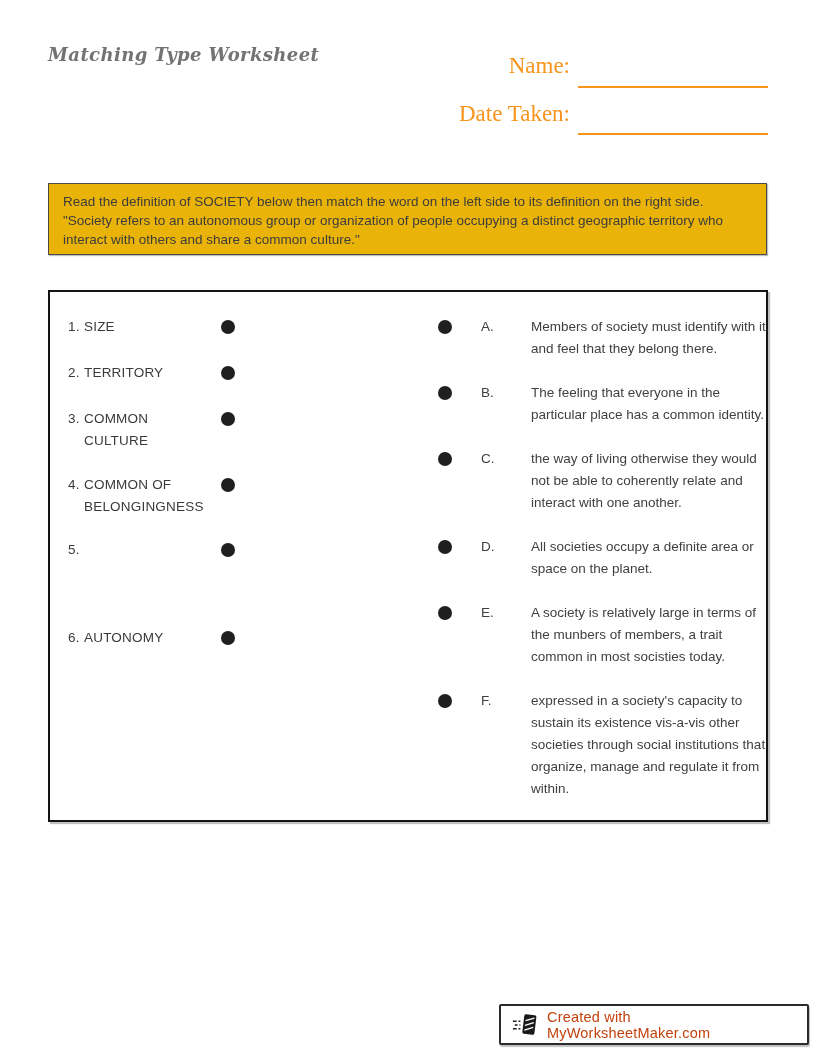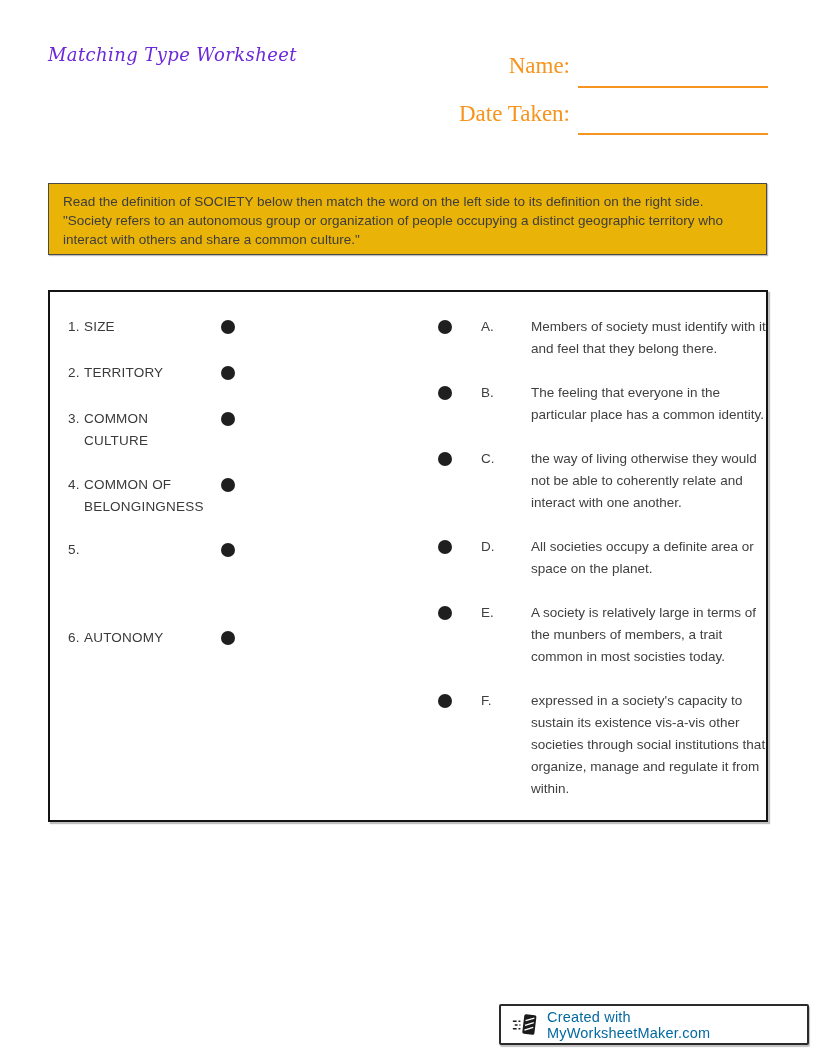--- a/index.html
+++ b/index.html
@@ -13,24 +13,24 @@
     font-family: "Liberation Sans", sans-serif;
     overflow: hidden;
   }
   
   .worksheet-title {
     position: absolute;
     left: 48px;
     top: 44px;
     font-family: "DejaVu Serif", serif;
     font-style: italic;
-    font-weight: normal;
+    font-weight: bold;
     font-size: 18px;
     letter-spacing: 0.4px;
-    color: #6d28d9;
+    color: #737373;
   }
   
   .field-label {
     position: absolute;
     right: 246px;
     font-family: "Liberation Serif", serif;
     font-size: 23px;
     color: #f7941d;
     white-space: nowrap;
   }
@@ -129,21 +129,21 @@
     height: 41px;
     border: 2px solid #2b2b2b;
     border-radius: 2px;
     box-shadow: 1px 2px 1px rgba(0,0,0,0.25);
     display: flex;
     align-items: center;
     padding: 0 10px;
     background: #fff;
   }
   .footer-icon { width: 30px; height: 30px; margin-right: 6px; flex: 0 0 30px; }
-  .footer-text { font-size: 14.5px; color: #0369a1; letter-spacing: 0.2px; }
+  .footer-text { font-size: 14.5px; color: #c2410c; letter-spacing: 0.2px; }
 </style>
 </head>
 <body>
 
 <div class="page">
 
   <div class="worksheet-title">Matching Type Worksheet</div>
 
   <div class="field-label name-label">Name:</div>
   <div class="fill-line name-line"></div>

